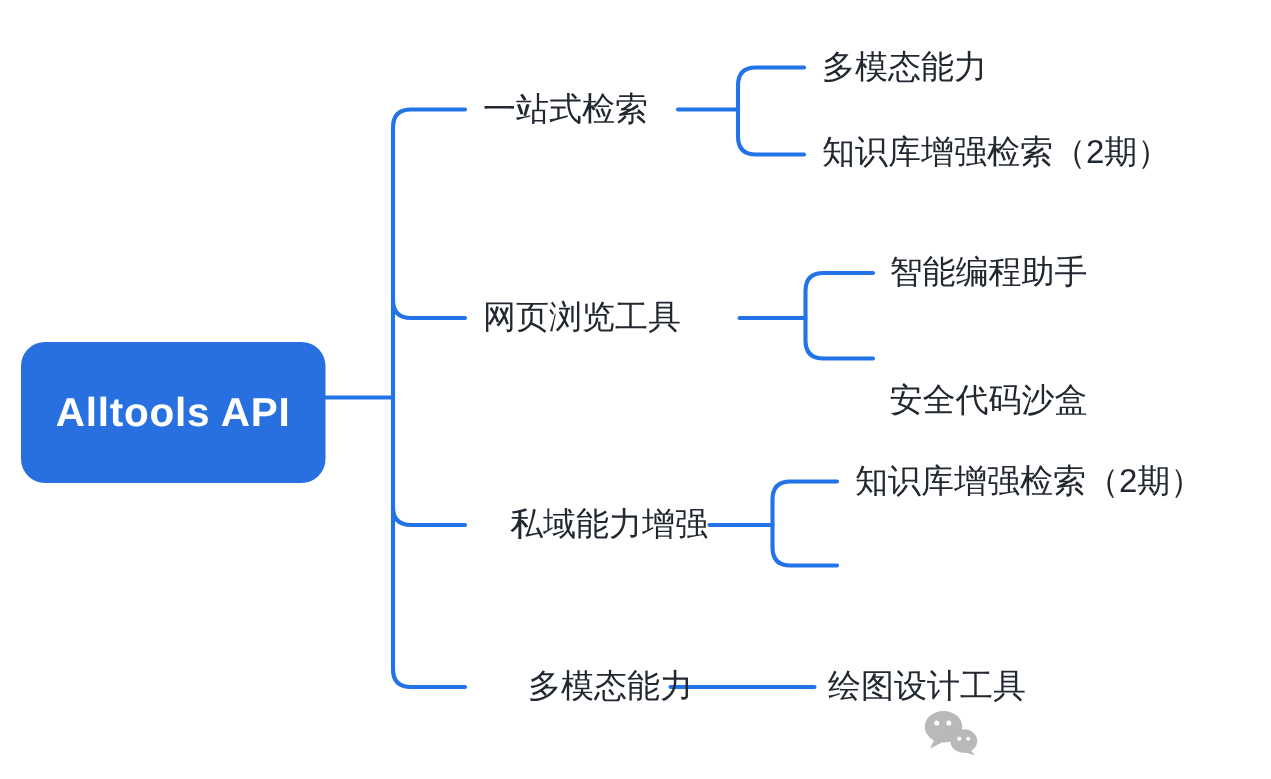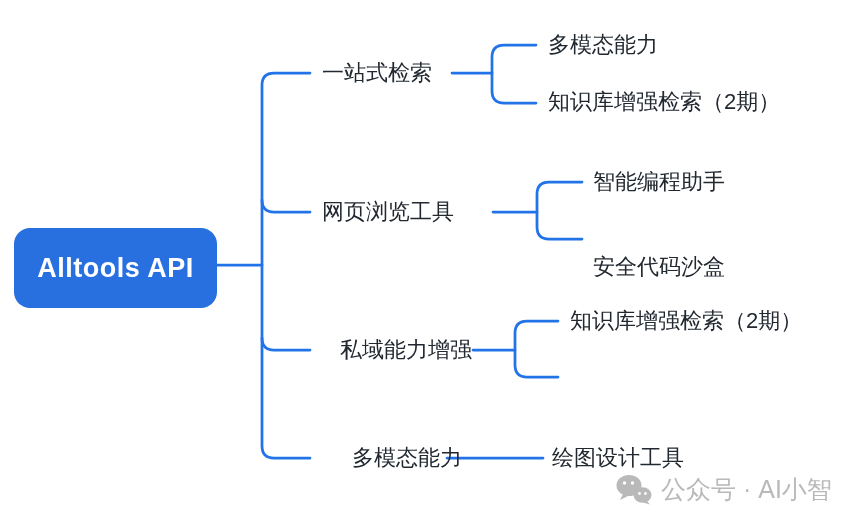--- a/index.html
+++ b/index.html
@@ -25,21 +25,21 @@
     fill: none;
     stroke: #2373e8;
     stroke-width: 2.75;
     stroke-linecap: round;
   }
   .root-node {
     position: absolute;
     left: 14px;
     top: 228px;
     width: 203px;
-    height: 80px;
+    height: 94px;
     background: #2870e0;
     border-radius: 16px;
     display: flex;
     align-items: center;
     justify-content: center;
     cursor: pointer;
   }
   .root-node span {
     color: #ffffff;
     font-size: 27px;
@@ -118,16 +118,15 @@
     <svg width="36" height="31" viewBox="0 0 36 31" aria-hidden="true">
       <ellipse cx="13" cy="11.5" rx="12.5" ry="10.5" fill="#b9b9b9"></ellipse>
       <path d="M 7,20 L 4,26 L 12,22 Z" fill="#b9b9b9"></path>
       <circle cx="8.5" cy="9" r="1.7" fill="#ffffff"></circle>
       <circle cx="16.5" cy="9" r="1.7" fill="#ffffff"></circle>
       <ellipse cx="26.5" cy="21" rx="9" ry="7.8" fill="#b9b9b9"></ellipse>
       <path d="M 31,27 L 34,30.5 L 27,28.5 Z" fill="#b9b9b9"></path>
       <circle cx="23.5" cy="19.5" r="1.4" fill="#ffffff"></circle>
       <circle cx="29.5" cy="19.5" r="1.4" fill="#ffffff"></circle>
     </svg>
-    <span class="wm-text">公众号 · AI小智</span>
   </div>
 
 </div>
 
 </body></html>

